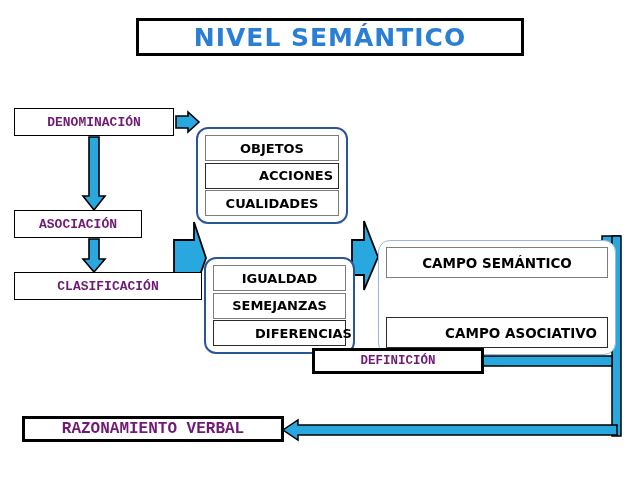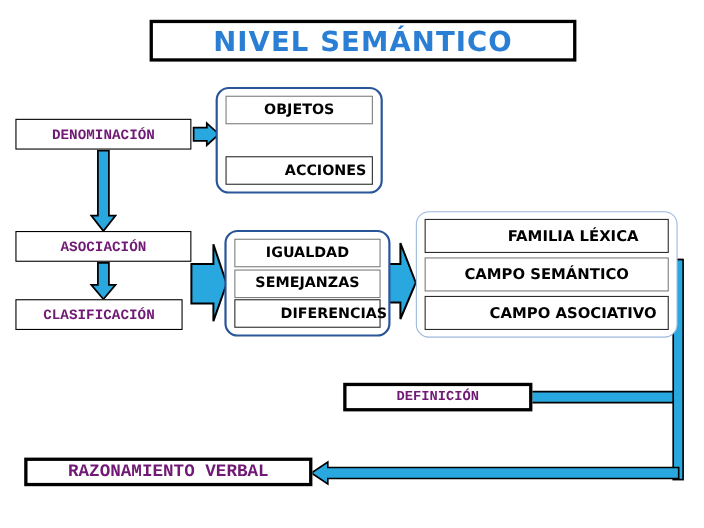--- a/index.html
+++ b/index.html
@@ -42,35 +42,36 @@
     display: flex; align-items: center; justify-content: center;
     font-family: Liberation Mono, monospace;
     font-weight: bold;
     font-size: 13px;
     color: #701a75;
     white-space: nowrap;
   }
   .box.thick { border-width: 3px; }
 
   #box-denominacion { left: 14px;  top: 108px; width: 160px; height: 28px; }
-  #box-asociacion   { left: 14px;  top: 210px; width: 160px; height: 28px; }
-  #box-clasificacion{ left: 14px;  top: 272px; width: 152px; height: 28px; }
+  #box-asociacion   { left: 14px;  top: 210px; width: 128px; height: 28px; }
+  #box-clasificacion{ left: 14px;  top: 272px; width: 188px; height: 28px; }
   #box-definicion   { left: 312px; top: 348px; width: 172px; height: 26px; font-size: 12.5px;}
   #box-razonamiento { left: 22px;  top: 416px; width: 262px; height: 26px; font-size: 16px;}
 
   
   .group {
     position: absolute;
     background: #ffffff;
     border: 2.2px solid #2a5699;
     border-radius: 12px;
     padding: 6px 7px;
     display: flex;
     flex-direction: column;
     justify-content: space-between;
+    margin-top: 48px;
   }
   .group.light { border-color: #9cb8de; border-width: 1.6px; }
 
   #group-denominacion { left: 196px; top: 79px;  width: 152px; height: 97px; }
   #group-clasificacion{ left: 204px; top: 209px; width: 151px; height: 97px; }
   #group-asociativo   { left: 378px; top: 192px; width: 238px; height: 115px; }
 
   .gitem {
     background: #ffffff;
     border: 1.3px solid #7d7d7d;
@@ -139,30 +140,30 @@
     </g>
   </svg>
 
   <div class="box" id="box-denominacion">DENOMINACIÓN</div>
   <div class="box" id="box-asociacion">ASOCIACIÓN</div>
   <div class="box" id="box-clasificacion">CLASIFICACIÓN</div>
 
   <div class="group" id="group-denominacion">
     <div class="gitem">OBJETOS</div>
     <div class="gitem plain">ACCIONES</div>
+    <div class="gitem">CUALIDADES</div>
   </div>
 
   <div class="group" id="group-clasificacion">
     <div class="gitem">IGUALDAD</div>
     <div class="gitem">SEMEJANZAS</div>
     <div class="gitem plain">DIFERENCIAS</div>
   </div>
 
   <div class="group light" id="group-asociativo">
-    <div class="gitem plain">FAMILIA LÉXICA</div>
     <div class="gitem">CAMPO SEMÁNTICO</div>
     <div class="gitem plain">CAMPO ASOCIATIVO</div>
   </div>
 
   <div class="box thick" id="box-definicion">DEFINICIÓN</div>
   <div class="box thick" id="box-razonamiento">RAZONAMIENTO  VERBAL</div>
 
 </div>
 
 </body></html>

